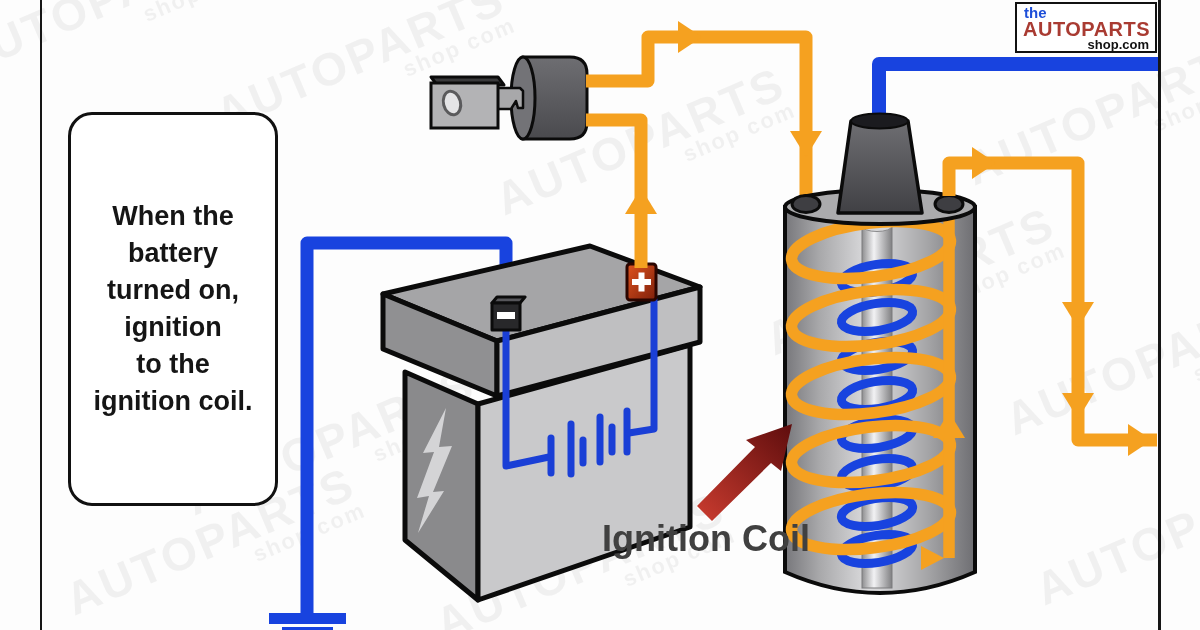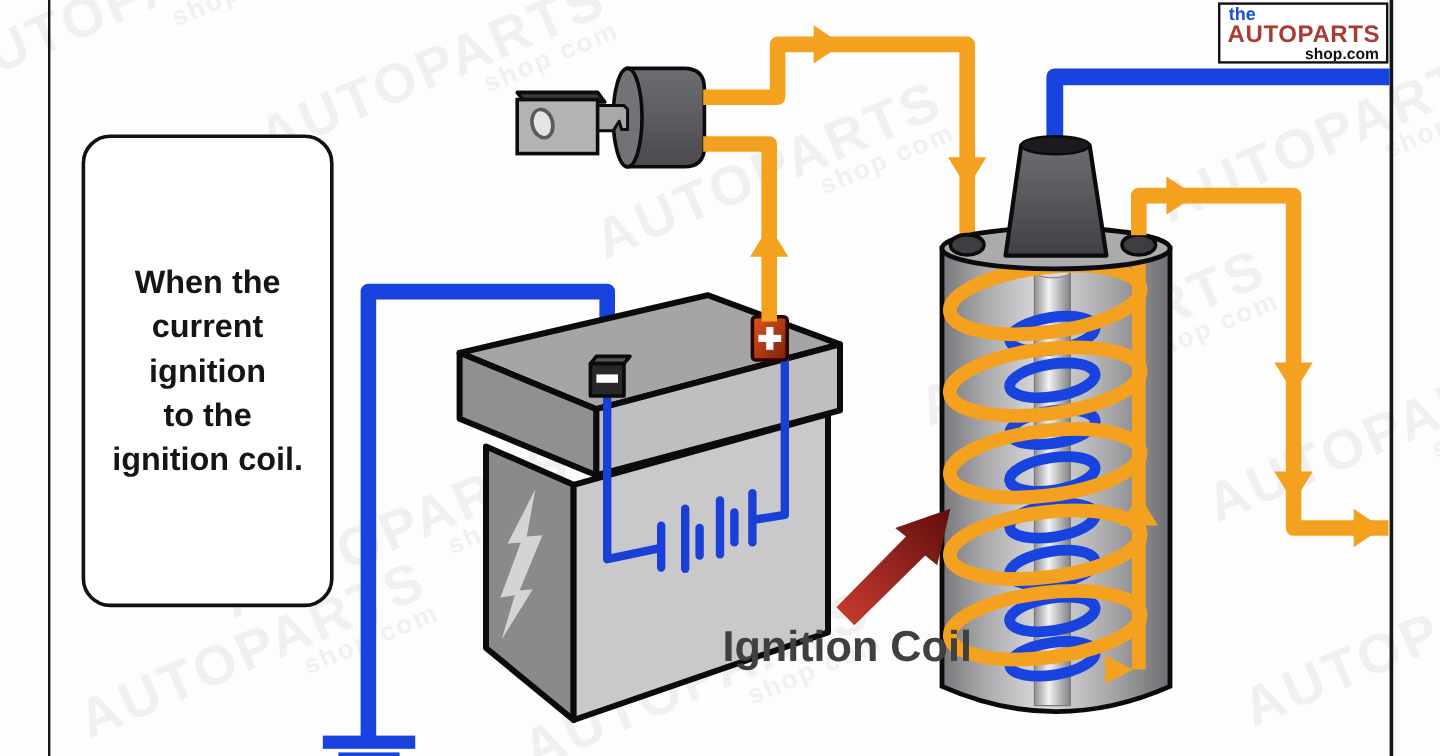--- a/index.html
+++ b/index.html
@@ -231,21 +231,22 @@
       <polygon points="1078,328 1062,302 1094,302" fill="#F5A120"></polygon>
       <polygon points="1078,419 1062,393 1094,393" fill="#F5A120"></polygon>
       <polygon points="1152,440 1128,424 1128,456" fill="#F5A120"></polygon>
     </g>
 
     <polygon points="697,506 755,447 746,440 792,424 781,471 771,463 712,521" fill="url(#gradPointer)"></polygon>
   </svg>
 
   <div class="caption-box">
     <div class="caption-line">When the</div>
-    <div class="caption-line">current</div>
+    <div class="caption-line">battery</div>
+    <div class="caption-line">turned on,</div>
     <div class="caption-line">ignition</div>
     <div class="caption-line">to the</div>
     <div class="caption-line">ignition coil.</div>
   </div>
 
   <div class="coil-label">Ignition Coil</div>
 
   <div class="logo">
     <div class="logo-the">the</div>
     <div class="logo-name">AUTOPARTS</div>

